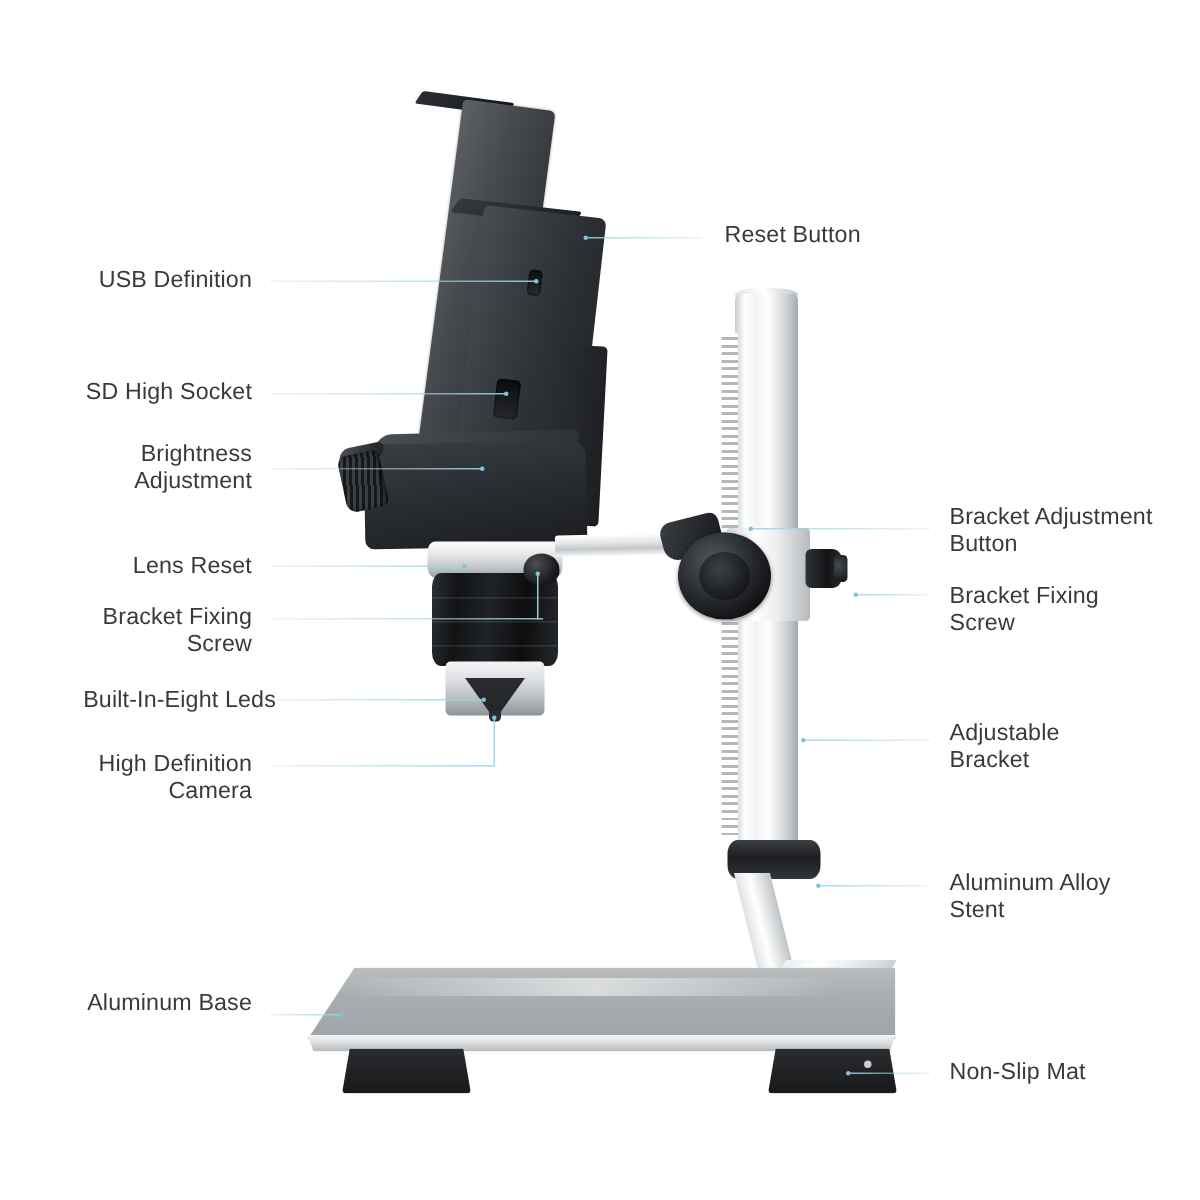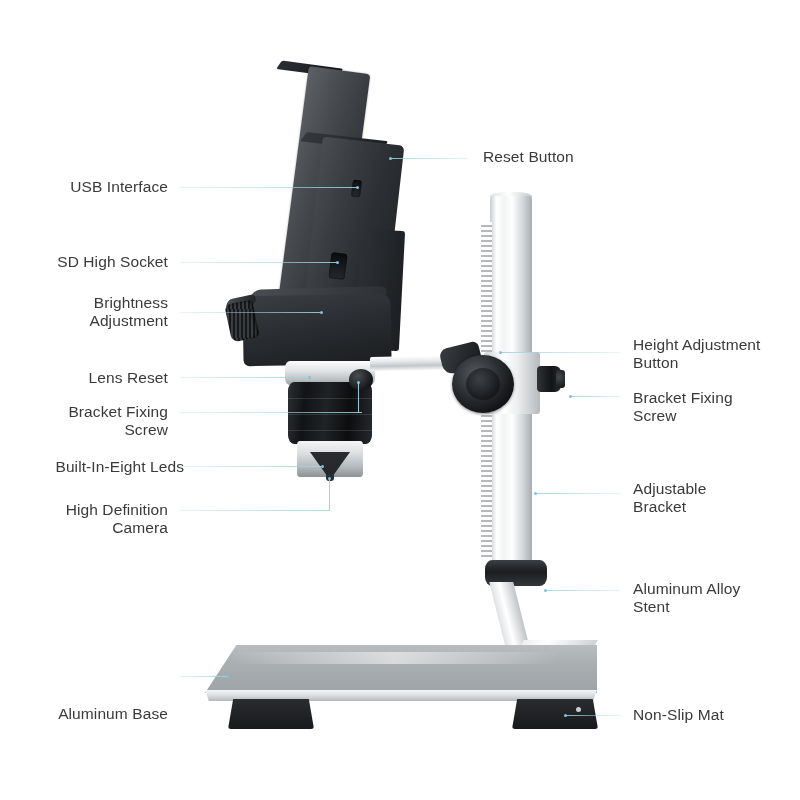--- a/index.html
+++ b/index.html
@@ -267,42 +267,42 @@
 
   <div class="leader soft-rev" style="left:535px;top:493px;width:85px"></div>
   <div class="dot" style="left:534px;top:492px"></div>
 
   <div class="leader soft-rev" style="left:545px;top:590px;width:75px"></div>
   <div class="dot" style="left:544px;top:589px"></div>
 
   <div class="leader soft-rev" style="left:565px;top:715px;width:55px"></div>
   <div class="dot" style="left:564px;top:714px"></div>
 
-  <div class="label right-al" style="left:8px;top:178px;width:160px">USB Interface</div>
+  <div class="label right-al" style="left:8px;top:178px;width:160px">USB Definition</div>
 
   <div class="label right-al" style="left:8px;top:253px;width:160px">SD High Socket</div>
 
   <div class="label right-al" style="left:8px;top:294px;width:160px">Brightness
 Adjustment</div>
 
   <div class="label right-al" style="left:8px;top:369px;width:160px">Lens Reset</div>
 
   <div class="label right-al" style="left:8px;top:403px;width:160px">Bracket Fixing
 Screw</div>
 
   <div class="label right-al" style="left:24px;top:458px;width:160px">Built-In-Eight Leds</div>
 
   <div class="label right-al" style="left:8px;top:501px;width:160px">High Definition
 Camera</div>
 
-  <div class="label right-al" style="left:8px;top:705px;width:160px">Aluminum Base</div>
+  <div class="label right-al" style="left:8px;top:660px;width:160px">Aluminum Base</div>
 
   <div class="label left-al" style="left:483px;top:148px;width:200px">Reset Button</div>
 
-  <div class="label left-al" style="left:633px;top:336px;width:165px">Height Adjustment
+  <div class="label left-al" style="left:633px;top:336px;width:165px">Bracket Adjustment
 Button</div>
 
   <div class="label left-al" style="left:633px;top:389px;width:165px">Bracket Fixing
 Screw</div>
 
   <div class="label left-al" style="left:633px;top:480px;width:165px">Adjustable
 Bracket</div>
 
   <div class="label left-al" style="left:633px;top:706px;width:165px">Non-Slip Mat</div>
 

